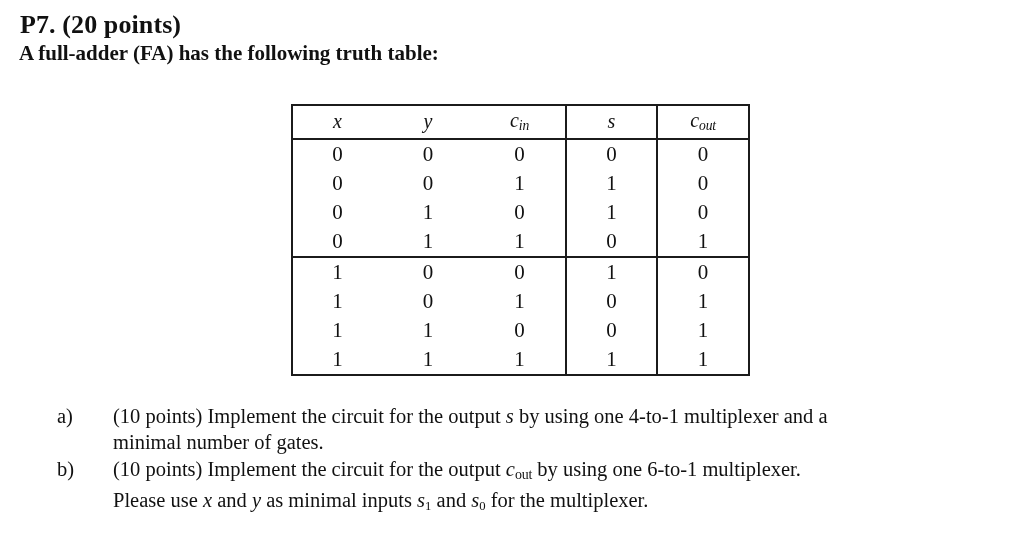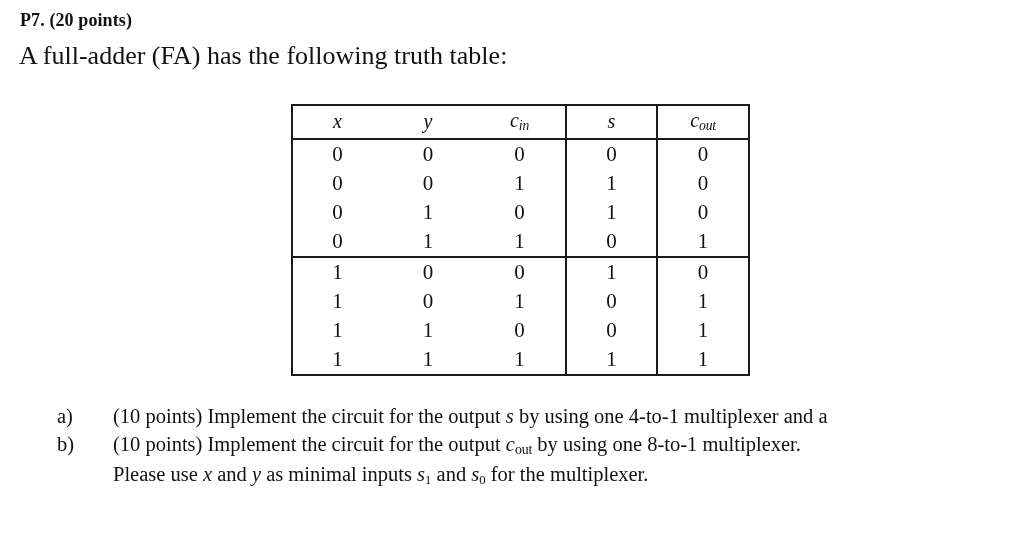--- a/index.html
+++ b/index.html
@@ -14,31 +14,31 @@
     font-family: "Liberation Serif", "DejaVu Serif", serif;
     color: #111111;
     overflow: hidden;
   }
 
   
   #problem-heading {
     position: absolute;
     left: 20px;
     top: 10px;
-    font-size: 18px;
+    font-size: 26px;
     font-weight: bold;
     letter-spacing: 0.1px;
     white-space: nowrap;
   }
   #intro-line {
     position: absolute;
     left: 19px;
     top: 41px;
-    font-size: 26px;
-    font-weight: normal;
+    font-size: 21px;
+    font-weight: bold;
     white-space: nowrap;
   }
 
   
   #truth-table-wrap {
     position: absolute;
     left: 291px;
     top: 104px;
     width: 457px;
     height: 267px;
@@ -213,24 +213,25 @@
     </tbody>
   </table>
 </div>
 
 <div id="task-list">
 
   <div class="task-item">
     <span class="task-marker">a)</span>
     <span class="task-body">
       <span class="task-line"><span>(10 points) Implement the circuit for the output </span><span class="it">s</span><span> by using one 4-to-1 multiplexer and a</span></span>
+      <span class="task-line">minimal number of gates.</span>
     </span>
   </div>
 
   <div class="task-item">
     <span class="task-marker">b)</span>
     <span class="task-body">
-      <span class="task-line"><span>(10 points) Implement the circuit for the output </span><span class="it">c</span><span class="sub">out</span><span> by using one 8-to-1 multiplexer.</span></span>
+      <span class="task-line"><span>(10 points) Implement the circuit for the output </span><span class="it">c</span><span class="sub">out</span><span> by using one 6-to-1 multiplexer.</span></span>
       <span class="task-line"><span>Please use </span><span class="it">x</span><span> and </span><span class="it">y</span><span> as minimal inputs </span><span class="it">s</span><span class="sub-up">1</span><span> and </span><span class="it">s</span><span class="sub-up">0</span><span> for the multiplexer.</span></span>
     </span>
   </div>
 
 </div>
 
 </body></html>

